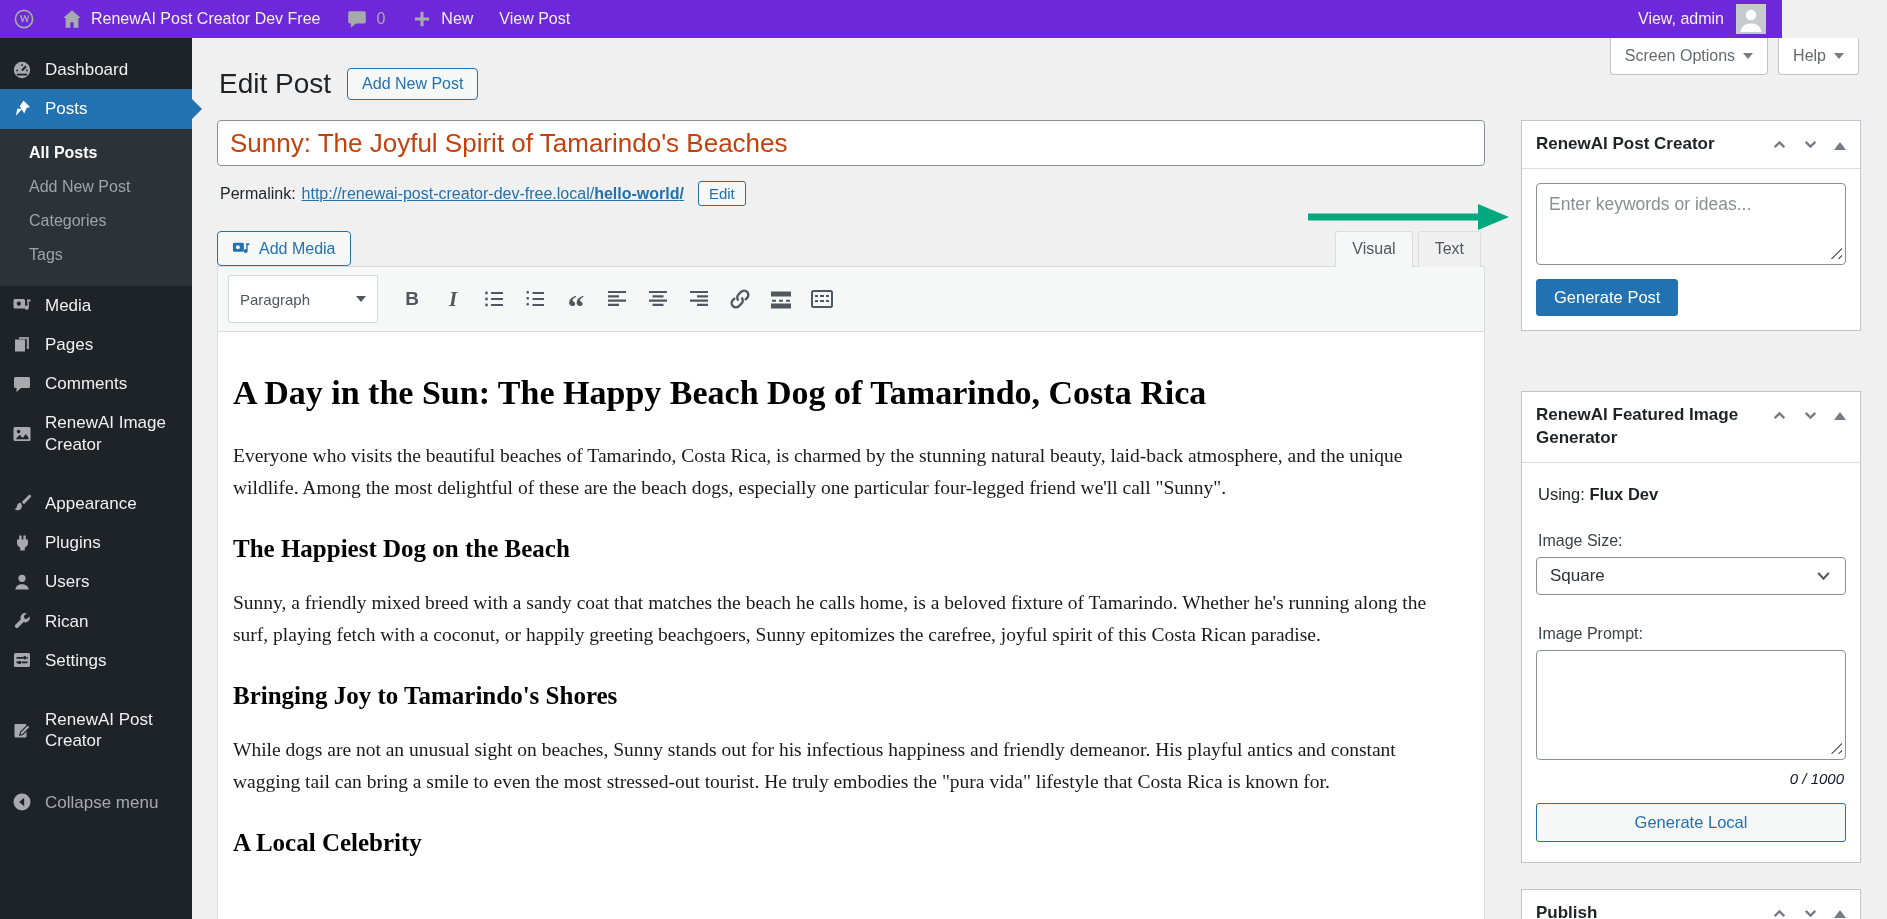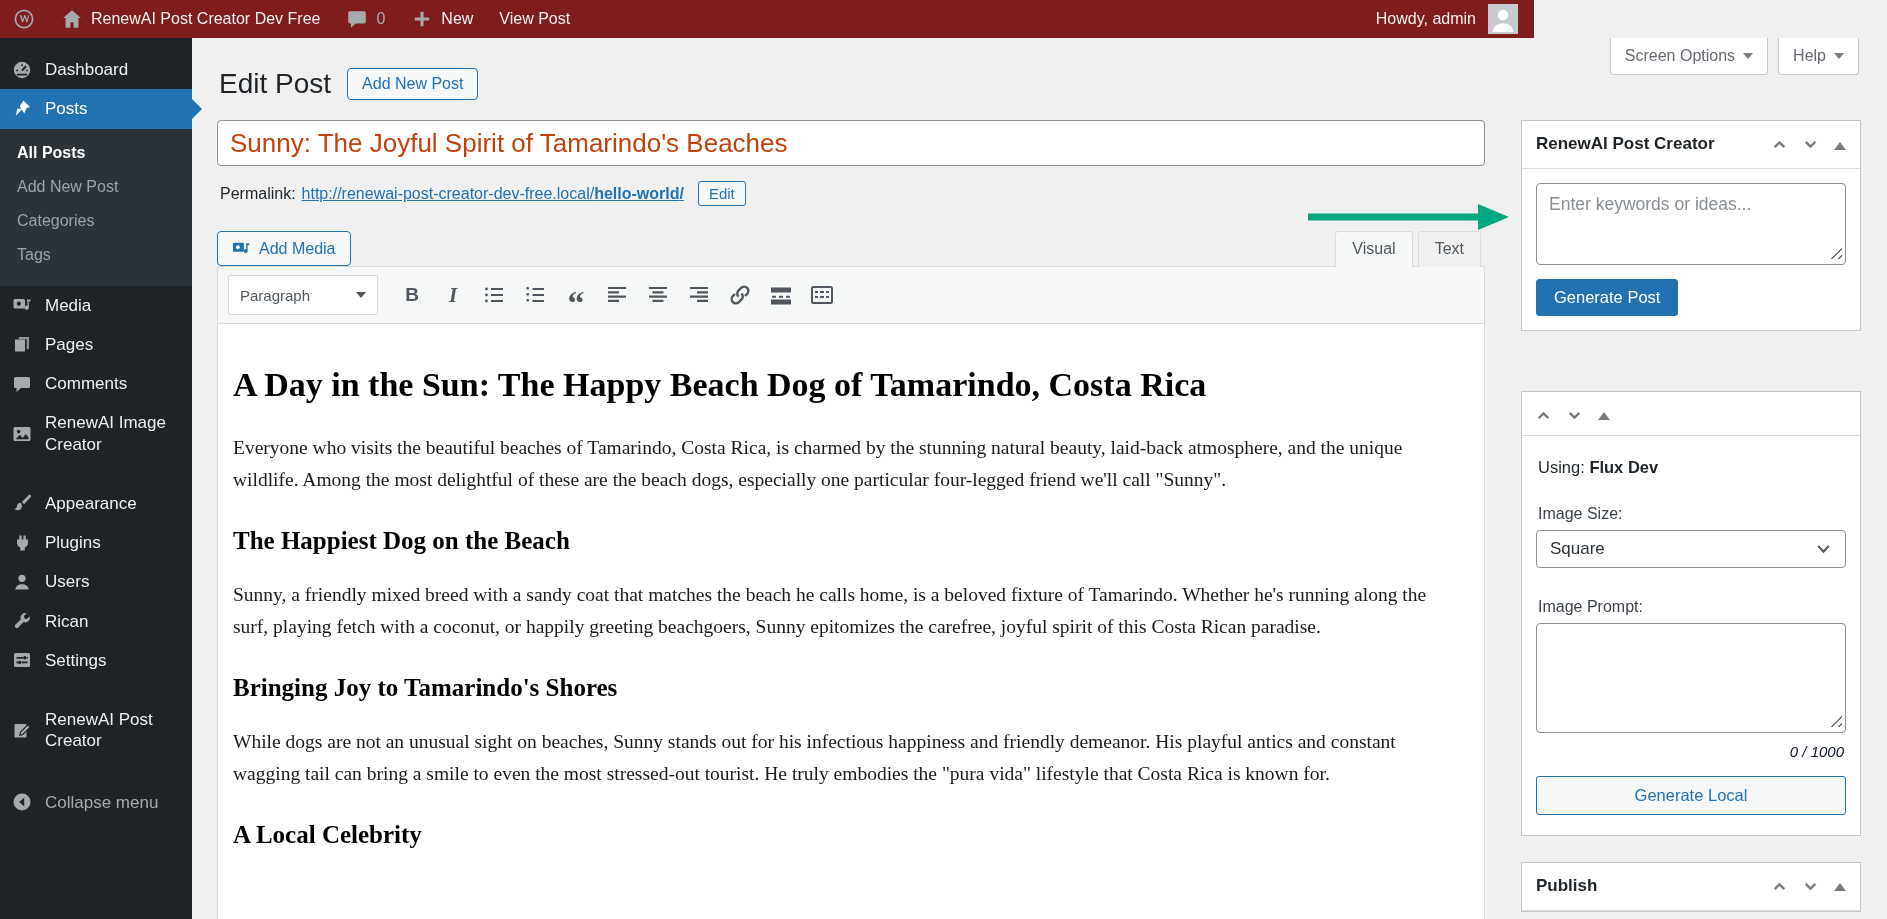--- a/index.html
+++ b/index.html
@@ -1,40 +1,40 @@
 <!DOCTYPE html>
 <html><head>
 <meta charset="utf-8">
 <style>
   * { box-sizing: border-box; }
   html,body { width:1887px; height:919px; margin:0; overflow:hidden;
     font-family:"Liberation Sans", sans-serif; background:#f0f0f1; color:#1d2327; }
 
   
-  #adminbar { position:fixed; top:0; left:0; width:1534px; height:38px; background:#7f1d1d;
+  #adminbar { position:fixed; top:0; left:0; width:1782px; height:38px; background:#6d28d9;
     display:flex; align-items:center; z-index:60; color:#f0f0f1; font-size:16px; }
   .ab-item { display:flex; align-items:center; gap:8px; padding:0 13px; height:38px; cursor:pointer; }
   .ab-icon { width:22px; height:22px; color:#a7aaad; display:block; }
   .ab-count { color:#a7aaad; }
   .ab-right { margin-left:auto; display:flex; align-items:center; gap:10px; padding-right:16px; }
   .avatar { width:30px; height:30px; display:block; }
 
   
   #layout { display:flex; padding-top:38px; height:919px; }
 
   
   #sidebar { width:192px; flex:none; background:#1d2327; position:relative; z-index:10; padding-top:12px; }
   .menu-item { display:flex; align-items:center; gap:13px; padding:9px 12px; font-size:17px;
     color:#f0f0f1; cursor:pointer; line-height:1.25; position:relative; }
   .menu-item .mi-icon { width:20px; height:20px; flex:none; color:#a7aaad; }
   .menu-item.active { background:#2271b1; color:#fff; }
   .menu-item.active .mi-icon { color:#fff; }
   .menu-item.active::after { content:""; position:absolute; right:-10px; top:50%; margin-top:-10px;
     border:10px solid transparent; border-left-color:#2271b1; border-right-width:0; }
-  .submenu { background:#2c3338; padding:7px 0 14px; }
+  .submenu { background:#2c3338; padding:7px 12px 14px; }
   .submenu-item { padding:8px 12px 8px 17px; font-size:16px; color:#9ea3a8; cursor:pointer; }
   .submenu-item.current { color:#fff; font-weight:700; }
   .menu-gap { height:20px; }
   .collapse { color:#a7aaad; margin-top:22px; }
 
   
   #content { flex:1; min-width:0; padding:22px 26px 0 25px; position:relative; }
   .screen-meta { position:absolute; top:0; right:28px; display:flex; gap:10px; }
   .meta-btn { background:#fff; border:1px solid #c3c4c7; border-top:none; border-radius:0 0 4px 4px;
     padding:9px 14px; font-size:16px; color:#646970; display:flex; align-items:center; gap:8px; cursor:pointer; }
@@ -65,21 +65,21 @@
   .add-media-btn svg { width:19px; height:19px; }
   .editor-tabs { display:flex; gap:5px; margin-right:4px; }
   .ed-tab { border:1px solid #dcdcde; border-bottom:none; border-radius:3px 3px 0 0; padding:8px 16px 9px;
     font-size:16px; color:#50575e; cursor:pointer; position:relative; top:1px; }
   .ed-tab.active { background:#f6f7f7; }
   .ed-tab.inactive { background:#f0f0f1; }
 
   .editor-container { border:1px solid #dcdcde; background:#fff; }
   .mce-toolbar { background:#f6f7f7; border-bottom:1px solid #dcdcde; padding:8px 10px;
     display:flex; align-items:center; gap:7px; }
-  .mce-listbox { width:150px; height:40px; background:#fff; border:1px solid #d5d7da; border-radius:2px;
+  .mce-listbox { width:150px; height:48px; background:#fff; border:1px solid #d5d7da; border-radius:2px;
     display:flex; align-items:center; justify-content:space-between; padding:0 11px; font-size:15px;
     color:#50575e; margin-right:10px; cursor:pointer; }
   .mce-caret { width:0; height:0; border:5px solid transparent; border-top:6px solid #50575e; margin-top:5px; }
   .mce-btn { width:34px; height:32px; display:flex; align-items:center; justify-content:center;
     color:#50575e; cursor:pointer; border-radius:2px; }
   .mce-btn svg { width:24px; height:24px; }
   .glyph-b { font-weight:800; font-size:19px; }
   .glyph-i { font-family:"Liberation Serif",serif; font-style:italic; font-size:21px; font-weight:600; }
   .glyph-q { font-family:"Liberation Serif",serif; font-size:34px; font-weight:700; line-height:10px; padding-top:16px; }
 
@@ -156,21 +156,21 @@
     <svg class="ab-icon" viewBox="0 0 20 20">
       <path d="M10 3.5v13M3.5 10h13" stroke="currentColor" stroke-width="2.8" fill="none"></path>
     </svg>
     <span>New</span>
   </div>
   <div class="ab-item">
     <span>View Post</span>
   </div>
   <div class="ab-right">
     <div class="ab-item" style="padding-right:2px;">
-      <span>Howdy, admin</span>
+      <span>View, admin</span>
     </div>
     <svg class="avatar" viewBox="0 0 30 30">
       <rect width="30" height="30" fill="#c6cace"></rect>
       <circle cx="15" cy="11" r="5.2" fill="#fdfdfd"></circle>
       <path d="M4.5 28c1-6.5 5.3-8.6 10.5-8.6s9.5 2.1 10.5 8.6z" fill="#fdfdfd"></path>
     </svg>
   </div>
 </div>
 
 <div id="layout">
@@ -429,20 +429,21 @@
             <div class="ta-wrap">
               <textarea class="wp-ta ta-keywords" placeholder="Enter keywords or ideas..." style=""></textarea>
               <span class="resize-grip"></span>
             </div>
             <button class="btn-primary">Generate Post</button>
           </div>
         </div>
 
         <div class="postbox pb-2">
           <div class="pb-header">
+            <div class="pb-title" style="max-width:230px;">RenewAI Featured Image Generator</div>
             <div class="pb-handles">
               <svg viewBox="0 0 14 14" fill="none" stroke="currentColor" stroke-width="2.2">
                   <path d="M2.5 9.5 7 5l4.5 4.5"></path>
                 </svg>
               <svg viewBox="0 0 14 14" fill="none" stroke="currentColor" stroke-width="2.2">
                   <path d="M2.5 4.5 7 9l4.5-4.5"></path>
                 </svg>
               <span class="pb-toggle"></span>
             </div>
           </div>

